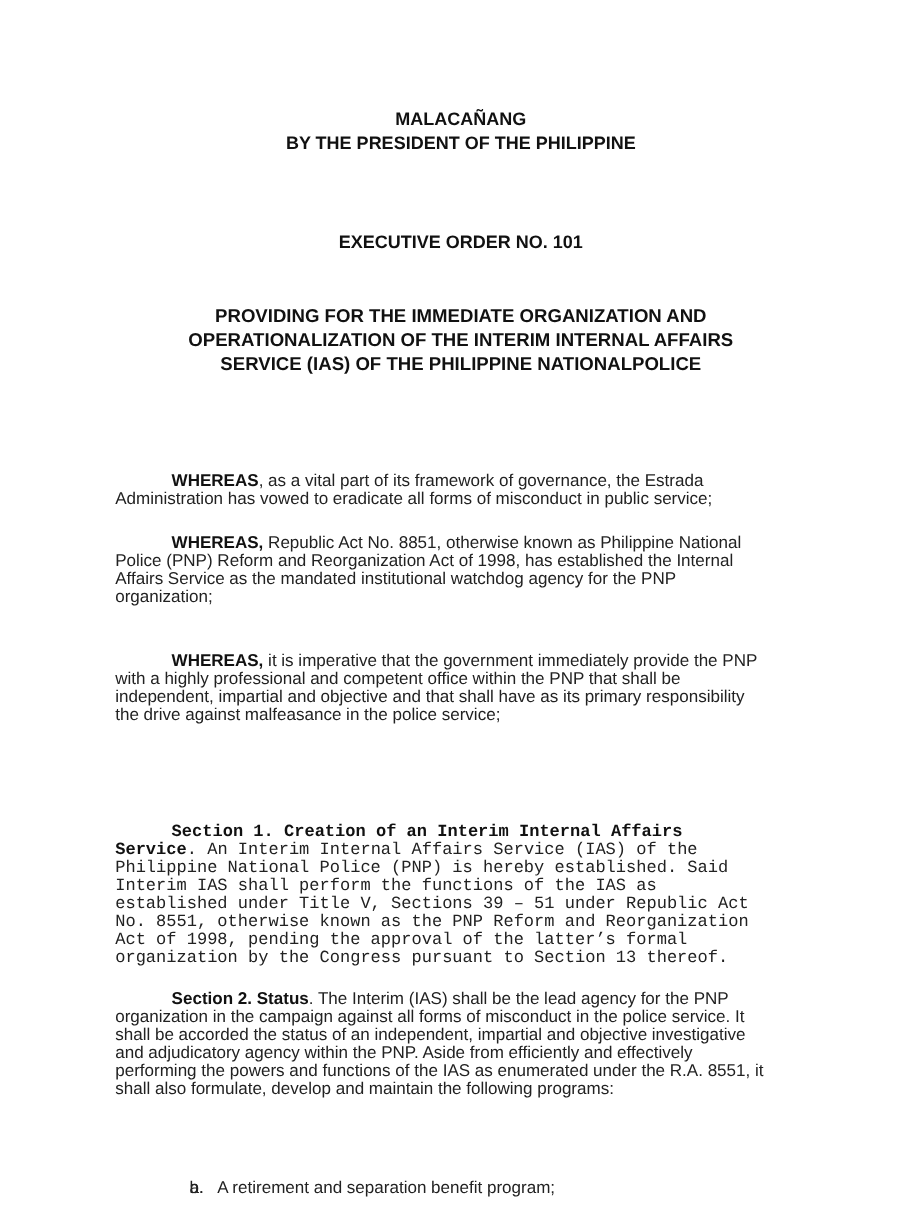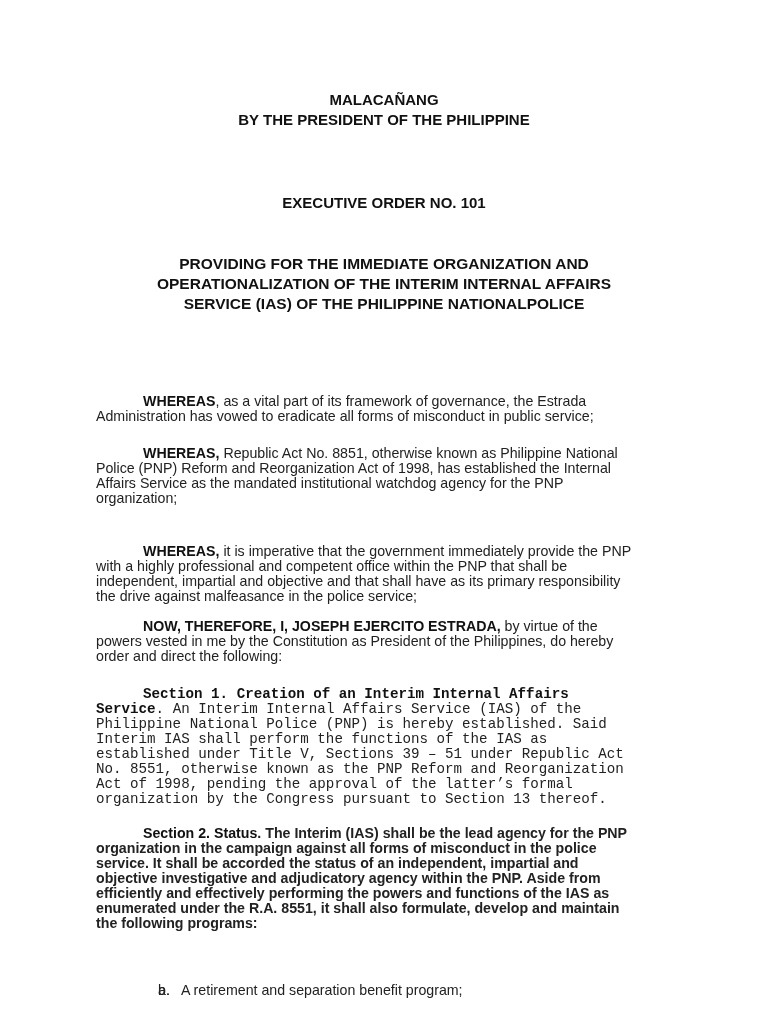--- a/index.html
+++ b/index.html
@@ -49,21 +49,21 @@
       margin: 0;
       text-indent: 47px;
     }
     .para b { color: #111; }
 
     #p-whereas1 { top: 394px; }
     #p-whereas2 { top: 446px; }
     #p-whereas3 { top: 532px; margin-top: 12px; }
     #p-now { top: 619px; }
     #p-sec1 { top: 687px; font-family: Liberation Mono, monospace; }
-    #p-sec2 { top: 826px; font-weight: bold; }
+    #p-sec2 { top: 826px; }
 
     .list {
       position: absolute;
       left: 158px;
       top: 982px;
       width: 500px;
       font-size: 14.2px;
       line-height: 17.3px;
       color: #222;
       margin: 0;
@@ -105,23 +105,20 @@
   </div>
 
   <div class="body-text" id="p-whereas2">
     <p class="para"><b>WHEREAS,</b><span> Republic Act No. 8851, otherwise known as Philippine National Police (PNP) Reform and Reorganization Act of 1998, has established the Internal Affairs Service as the mandated institutional watchdog agency for the PNP organization;</span></p>
   </div>
 
   <div class="body-text" id="p-whereas3">
     <p class="para"><b>WHEREAS,</b><span> it is imperative that the government immediately provide the PNP with a highly professional and competent office within the PNP that shall be independent, impartial and objective and that shall have as its primary responsibility the drive against malfeasance in the police service;</span></p>
   </div>
 
-  <div class="body-text" id="p-now">
-    <p class="para"><b>NOW, THEREFORE, I, JOSEPH EJERCITO ESTRADA,</b><span> by virtue of the powers vested in me by the Constitution as President of the Philippines, do hereby order and direct the following:</span></p>
-  </div>
 
   <div class="body-text" id="p-sec1">
     <p class="para"><b>Section 1. Creation of an Interim Internal Affairs Service</b><span>.  An Interim Internal Affairs Service (IAS) of the Philippine National Police (PNP) is hereby established.  Said Interim IAS shall perform the functions of the IAS as established under Title V, Sections 39 – 51 under Republic Act No. 8551, otherwise known as the PNP Reform and Reorganization Act of 1998, pending the approval of the latter’s formal organization by the Congress pursuant to Section 13 thereof.</span></p>
   </div>
 
   <div class="body-text" id="p-sec2">
     <p class="para"><b>Section 2.  Status</b><span>.  The Interim (IAS) shall be the lead agency for the PNP  organization in the campaign against all forms of misconduct in the police service.  It shall be accorded the status of an independent, impartial and objective investigative and adjudicatory agency within the PNP.  Aside from efficiently and effectively performing the powers and functions of the IAS as enumerated under the R.A. 8551, it shall also formulate, develop and maintain the following programs:</span></p>
   </div>
 
   <ul class="list">

